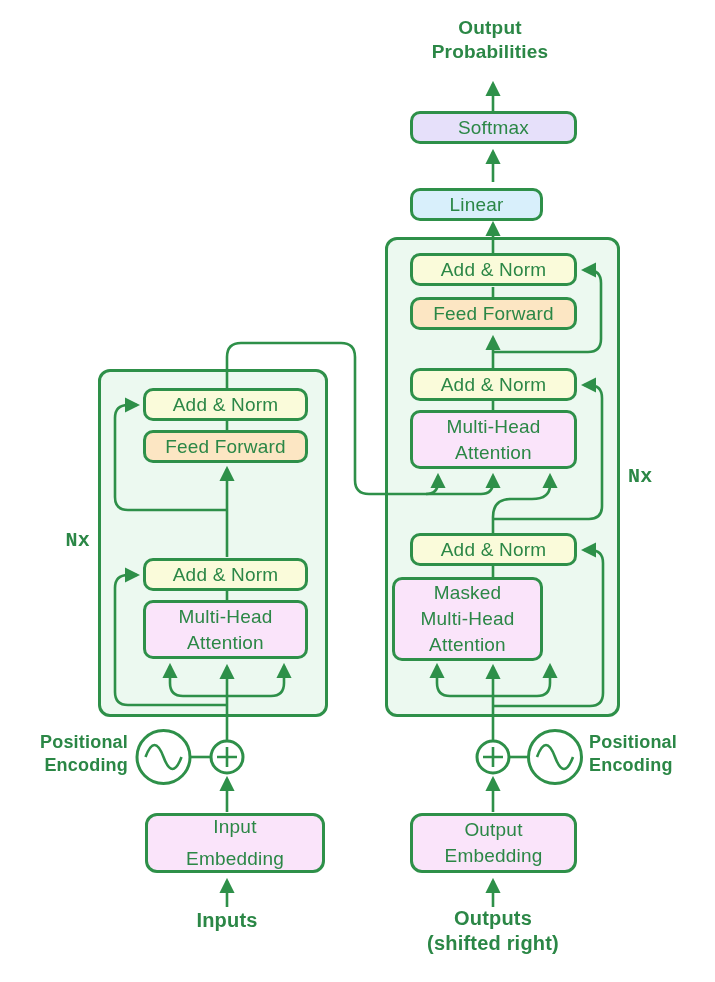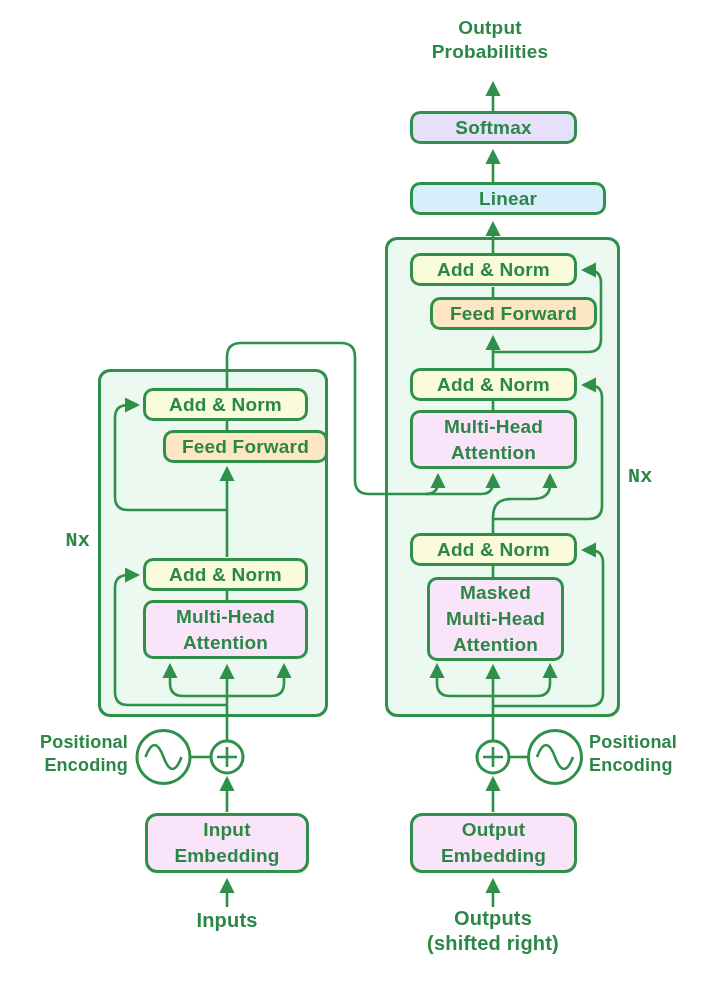--- a/index.html
+++ b/index.html
@@ -12,24 +12,24 @@
           font-family:"Liberation Sans","DejaVu Sans",sans-serif;border-radius:22px;}
   .block{position:absolute;border:3px solid var(--line-green);border-radius:12px;
          background:var(--block-fill);box-sizing:border-box;}
   svg.wires-layer{position:absolute;left:0;top:0;}
   svg .w{fill:none;stroke:var(--line-green);stroke-width:2.6;}
   svg .thick{stroke-width:3;}
   svg .whitefill{fill:#fff;}
   .ah-fill{fill:var(--line-green);}
   .box{position:absolute;border:3px solid var(--line-green);border-radius:10px;
        box-sizing:border-box;display:flex;align-items:center;justify-content:center;
-       text-align:center;font-weight:700;color:var(--text-green);font-size:19px;
+       text-align:center;font-weight:400;color:var(--text-green);font-size:19px;
        line-height:25px;white-space:pre-line;letter-spacing:.2px;}
   .f-addnorm{background:var(--add-norm-fill);}
-  .f-ff{background:var(--feed-forward-fill);margin-left:20px;}
+  .f-ff{background:var(--feed-forward-fill);}
   .f-attn{background:var(--attention-fill);text-align:center;}
   .f-embed{background:var(--embedding-fill);border-radius:12px;}
   .f-softmax{background:var(--softmax-fill);}
   .f-linear{background:var(--linear-fill);}
   .lbl{position:absolute;font-weight:700;color:var(--text-green);white-space:pre-line;
        font-size:19px;line-height:24px;text-align:center;letter-spacing:.2px;}
   .lbl.right-align{text-align:right;}
   .lbl.left-align{text-align:left;}
   .nx{font-size:20px;font-family:Liberation Mono, monospace;}
 </style>
@@ -96,46 +96,46 @@
       <path class="w" d="M493 747 L493 767 M483 757 L503 757"></path>
       <path class="w" d="M509 757 L528.5 757"></path>
       <circle class="w thick whitefill" cx="555" cy="757" r="26.5"></circle>
       <path class="w" d="M537 757 Q546 733 555 757 Q564 781 573 757"></path>
     </g>
   </svg>
 
   <div class="lbl" style="left:390px;top:16px;width:200px;">Output
 Probabilities</div>
   <div class="box f-softmax" style="left:410px;top:111px;width:167px;height:33px;">Softmax</div>
-  <div class="box f-linear" style="left:410px;top:182px;width:196px;height:33px;">Linear</div>
+  <div class="box f-linear" style="left:410px;top:188px;width:133px;height:33px;">Linear</div>
 
   <div class="box f-addnorm" style="left:410px;top:253px;width:167px;height:33px;">Add &amp; Norm</div>
   <div class="box f-ff" style="left:410px;top:297px;width:167px;height:33px;">Feed Forward</div>
   <div class="box f-addnorm" style="left:410px;top:368px;width:167px;height:33px;">Add &amp; Norm</div>
   <div class="box f-attn" style="left:410px;top:410px;width:167px;height:59px;line-height:26px;">Multi-Head
 Attention</div>
   <div class="box f-addnorm" style="left:410px;top:533px;width:167px;height:33px;">Add &amp; Norm</div>
-  <div class="box f-attn" style="left:427px;top:577px;width:137px;height:84px;line-height:26px;">Masked
+  <div class="box f-attn" style="left:392px;top:577px;width:151px;height:84px;line-height:26px;">Masked
 Multi-Head
 Attention</div>
   <div class="lbl nx left-align" style="left:628px;top:465px;width:40px;">Nx</div>
 
   <div class="box f-addnorm" style="left:143px;top:388px;width:165px;height:33px;">Add &amp; Norm</div>
   <div class="box f-ff" style="left:143px;top:430px;width:165px;height:33px;">Feed Forward</div>
   <div class="box f-addnorm" style="left:143px;top:558px;width:165px;height:33px;">Add &amp; Norm</div>
   <div class="box f-attn" style="left:143px;top:600px;width:165px;height:59px;line-height:26px;">Multi-Head
 Attention</div>
   <div class="lbl nx right-align" style="left:52px;top:529px;width:38px;">Nx</div>
 
   <div class="lbl right-align" style="left:20px;top:731px;width:108px;font-size:18px;line-height:23px;">Positional
 Encoding</div>
   <div class="lbl left-align" style="left:589px;top:731px;width:112px;font-size:18px;line-height:23px;">Positional
 Encoding</div>
 
-  <div class="box f-embed" style="left:145px;top:813px;width:164px;height:60px;line-height:26px;">Input
+  <div class="box f-embed" style="left:145px;top:813px;width:180px;height:60px;line-height:32px;">Input
 Embedding</div>
   <div class="box f-embed" style="left:410px;top:813px;width:167px;height:60px;line-height:26px;">Output
 Embedding</div>
   <div class="lbl" style="left:393px;top:906px;width:200px;font-size:20px;line-height:25px;">Outputs
 (shifted right)</div>
   <div class="lbl" style="left:152px;top:908px;width:150px;font-size:20px;">Inputs</div>
 
 </div>
 
 </body></html>

